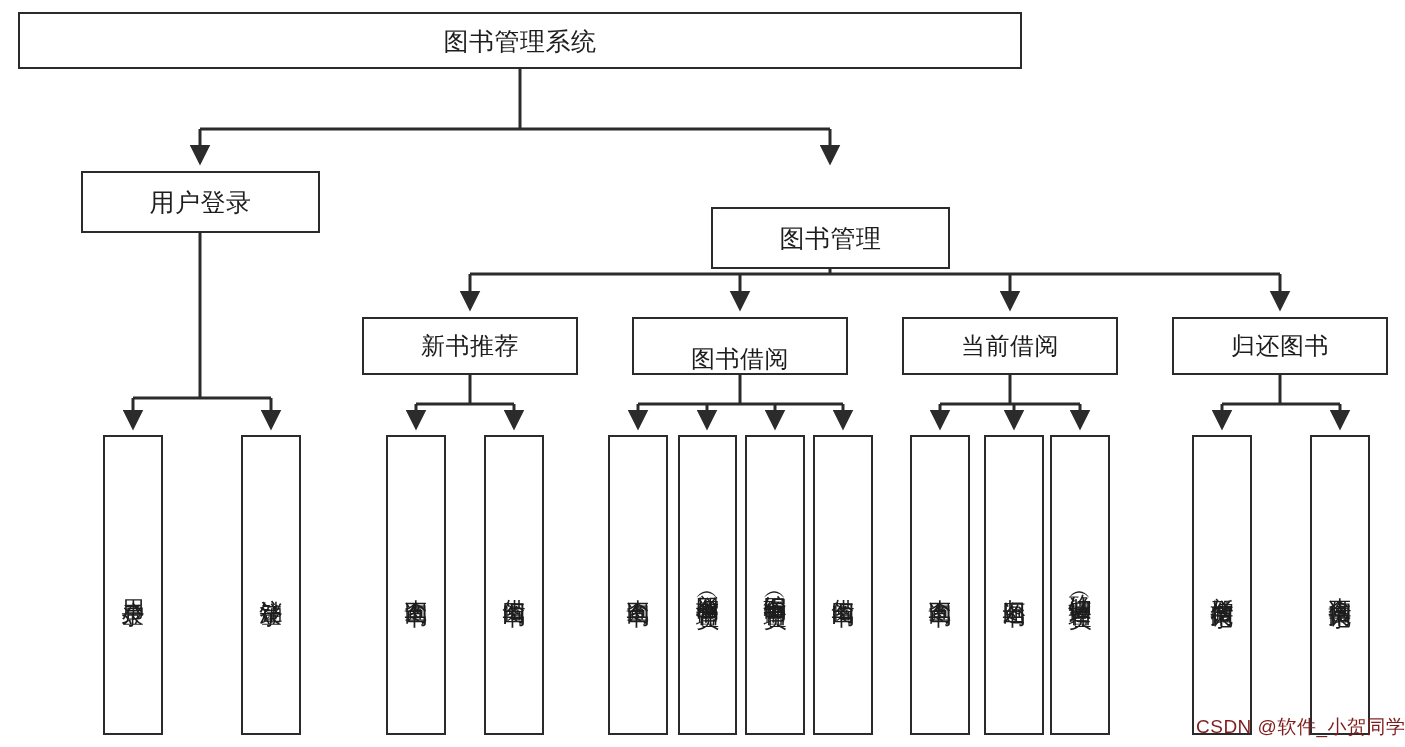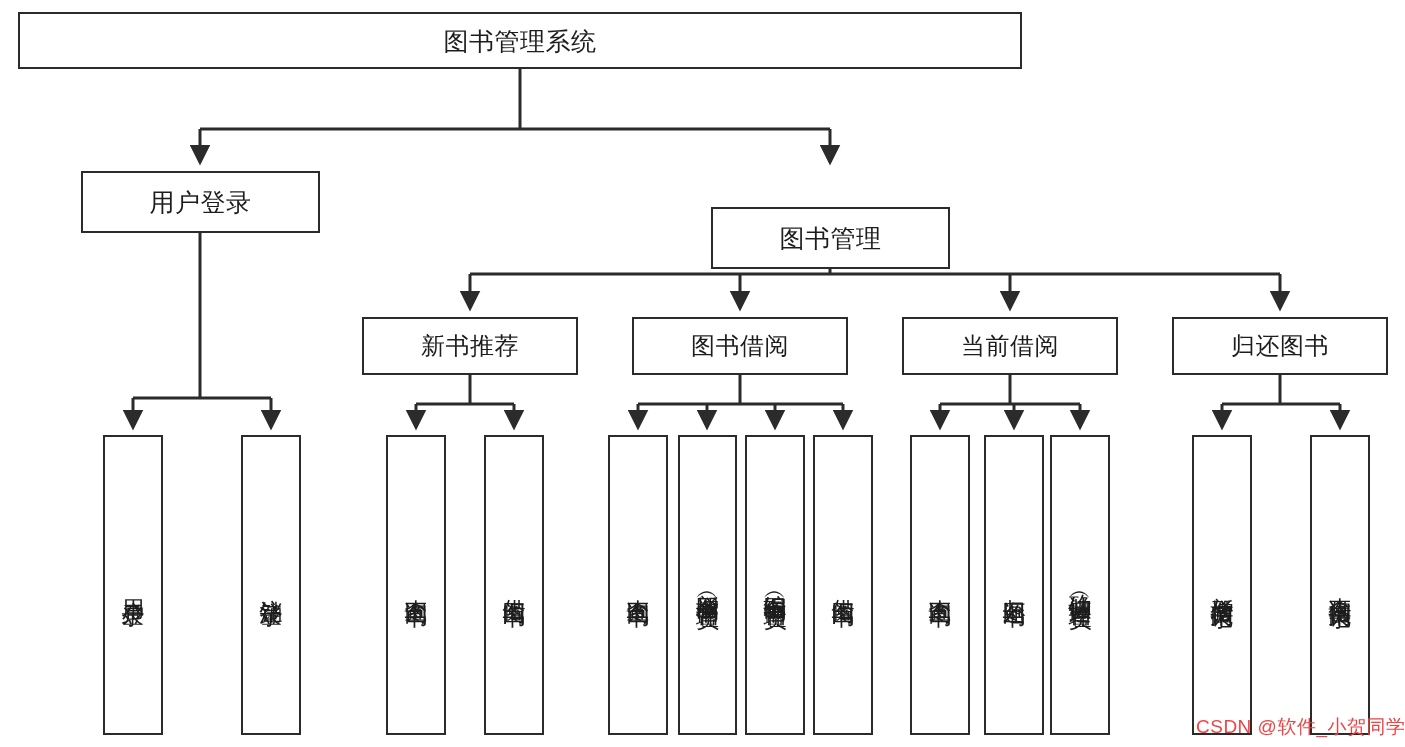--- a/index.html
+++ b/index.html
@@ -48,21 +48,21 @@
     writing-mode: vertical-rl;
     text-orientation: upright;
     font-size: 23px;
     letter-spacing: 2px;
     line-height: 1.0;
     white-space: normal;
     max-height: 290px;
   }
   .watermark {
     position: absolute;
-    color: #ef4444;
+    color: #7f1d1d;
     font-size: 19px;
     white-space: nowrap;
     pointer-events: none;
     letter-spacing: 0.5px;
   }
 </style>
 </head>
 <body>
 
 <div id="stage">
@@ -140,21 +140,21 @@
   <div class="node-box lvl2" style="left: 81px; top: 171px; width: 239px; height: 62px;">
     <span class="node-label">用户登录</span>
   </div>
   <div class="node-box lvl2" style="left: 711px; top: 171px; width: 239px; height: 62px; margin-top: 36px;">
     <span class="node-label">图书管理</span>
   </div>
 
   <div class="node-box lvl3" style="left: 362px; top: 317px; width: 216px; height: 58px;">
     <span class="node-label">新书推荐</span>
   </div>
-  <div class="node-box lvl3" style="left: 632px; top: 317px; width: 216px; height: 58px;">
+  <div class="node-box lvl3" style="left: 632px; top: 317px; width: 216px; height: 58px; align-items: flex-end;">
     <span class="node-label">图书借阅</span>
   </div>
   <div class="node-box lvl3" style="left: 902px; top: 317px; width: 216px; height: 58px; font-family: Liberation Serif, serif;">
     <span class="node-label">当前借阅</span>
   </div>
   <div class="node-box lvl3" style="left: 1172px; top: 317px; width: 216px; height: 58px;">
     <span class="node-label">归还图书</span>
   </div>
 
   <div id="leaf-layer">

